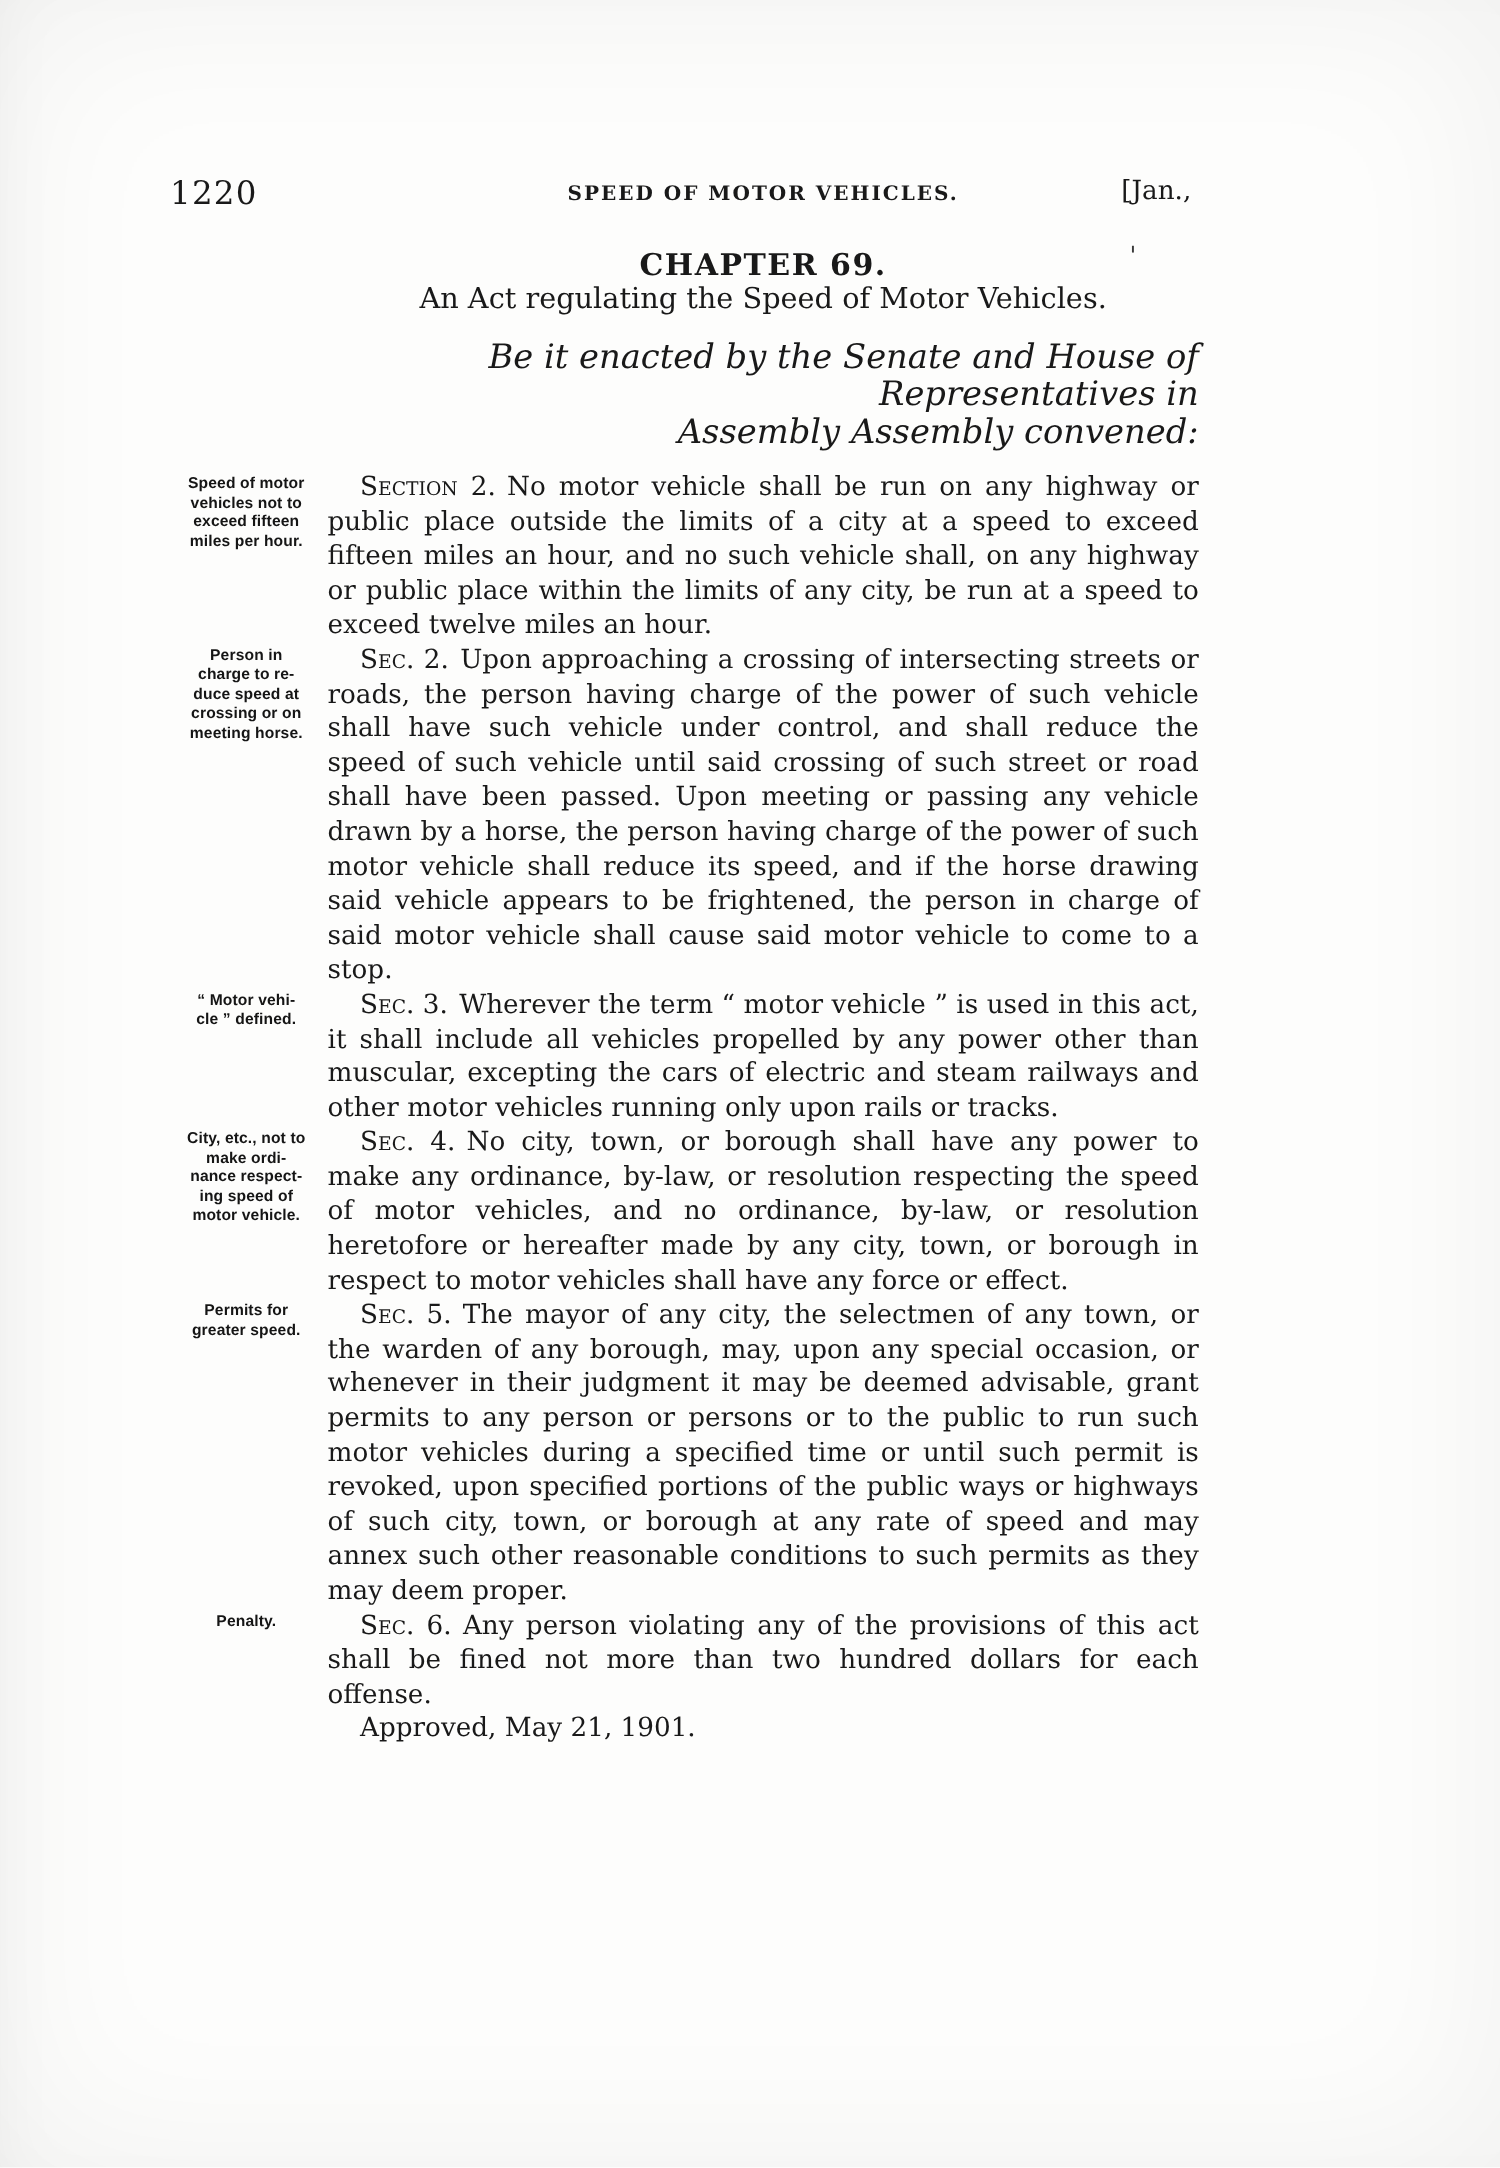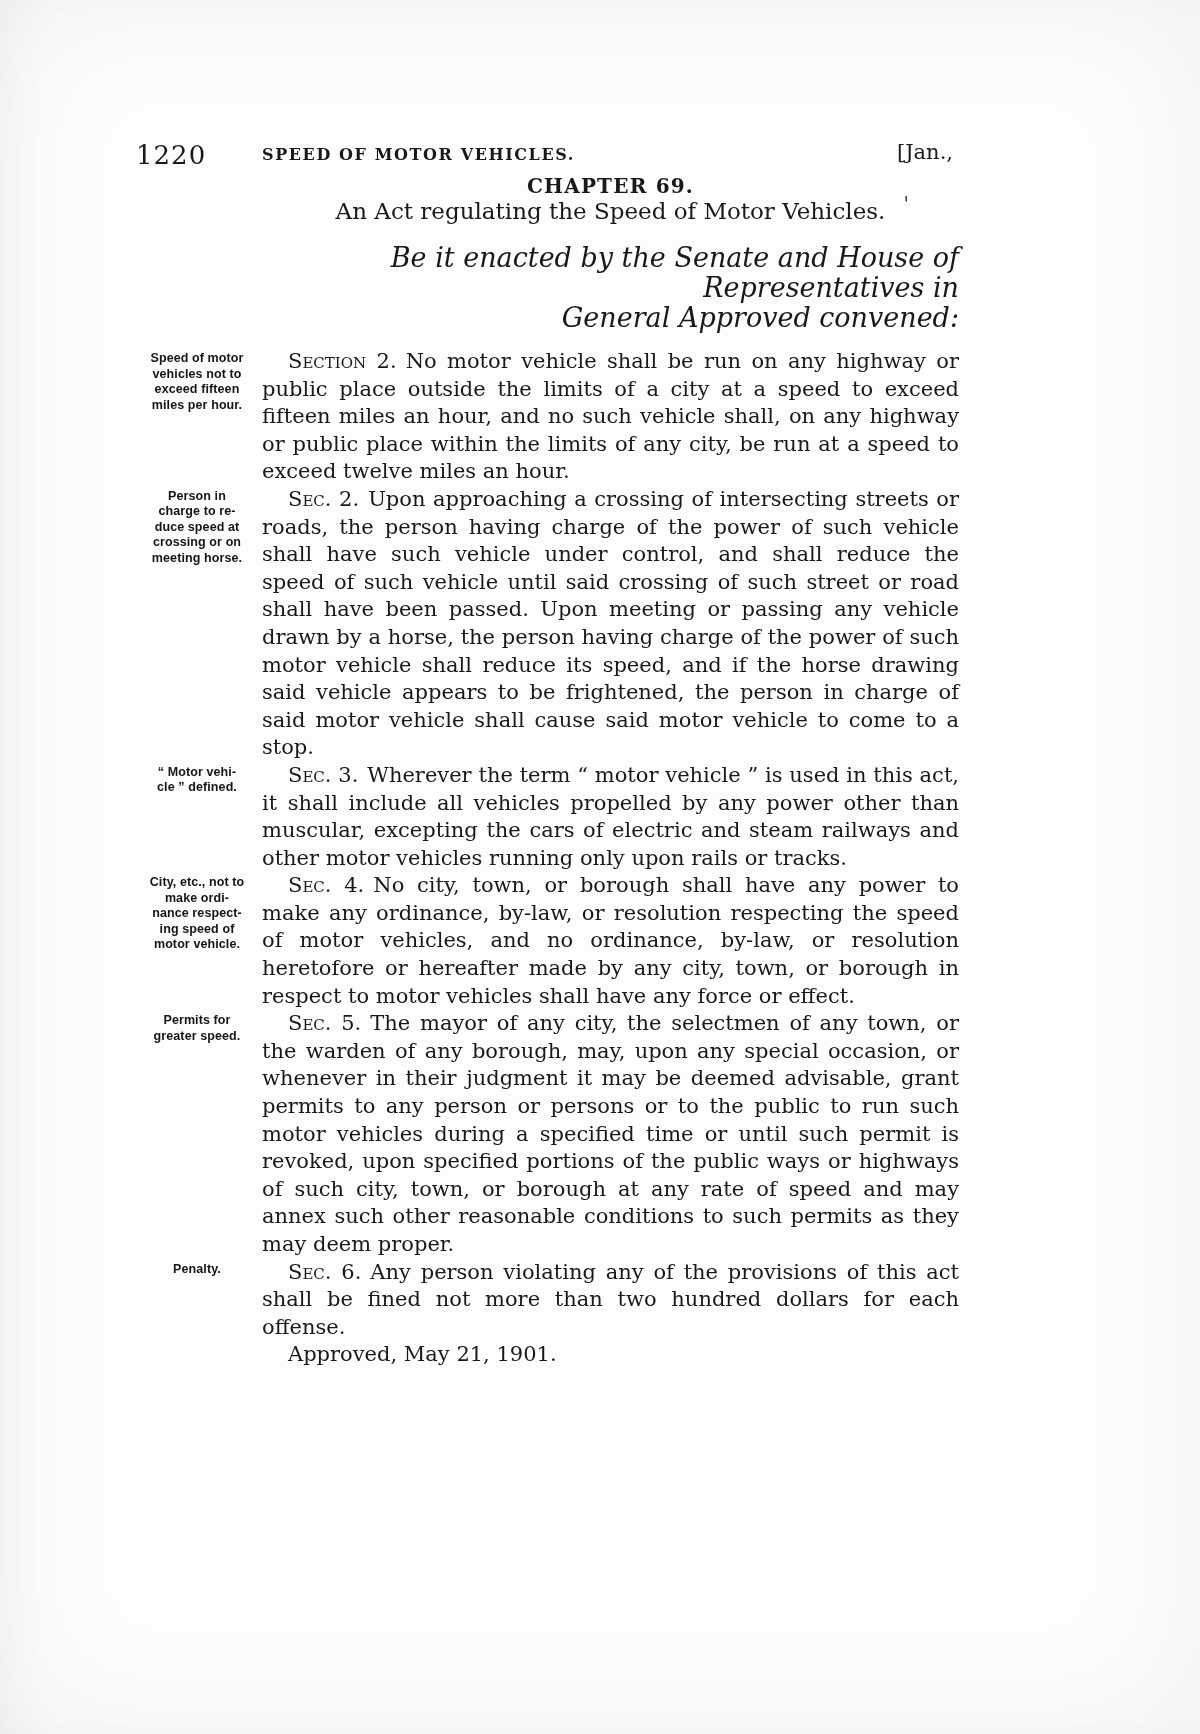--- a/index.html
+++ b/index.html
@@ -35,21 +35,21 @@
     top: 0;
     font-size: 26px;
     font-weight: normal;
     letter-spacing: 1px;
   }
   .running-title {
     position: absolute;
     left: 0;
     width: 100%;
     top: 5px;
-    text-align: left;
+    text-align: center;
     font-size: 16px;
     font-weight: bold;
     letter-spacing: 1.6px;
   }
   .date-label {
     position: absolute;
     right: 6px;
     top: 0;
     font-size: 21px;
   }
@@ -61,22 +61,23 @@
     font-style: italic;
     color: #3a3a3a;
   }
   .substitute-note {
     margin-top: 18px;
     text-align: center;
     font-size: 18.5px;
     font-weight: bold;
   }
   .chapter-heading {
-    text-align: center;
-    font-size: 20px;
+    margin-top: 23px;
+    text-align: center;
+    font-size: 24px;
     font-weight: bold;
     letter-spacing: 1.2px;
   }
   .act-title {
     text-align: center;
     font-size: 23px;
   }
   .enacting-clause {
     margin-top: 19px;
     font-style: italic;
@@ -138,21 +139,21 @@
       <span class="stray-mark">'</span>
     </div>
 
 
     <div class="chapter-heading">CHAPTER 69.</div>
 
     <div class="act-title">An Act regulating the Speed of Motor Vehicles.</div>
 
     <div class="enacting-clause">
       <div class="enacting-line1">Be it enacted by the Senate and House of Representatives in</div>
-      <div class="enacting-line2">General Approved convened:</div>
+      <div class="enacting-line2">Assembly Assembly convened:</div>
     </div>
 
     <div class="sections">
 
       <div class="section">
         <div class="margin-note">Speed of motor
 vehicles not to
 exceed fifteen
 miles per hour.</div>
         <p class="body-par"><span class="sec-label">Section 2.</span><span>No motor vehicle shall be run on any highway or public place outside the limits of a city at a speed to exceed fifteen miles an hour, and no such vehicle shall, on any highway or public place within the limits of any city, be run at a speed to exceed twelve miles an hour.</span></p>

